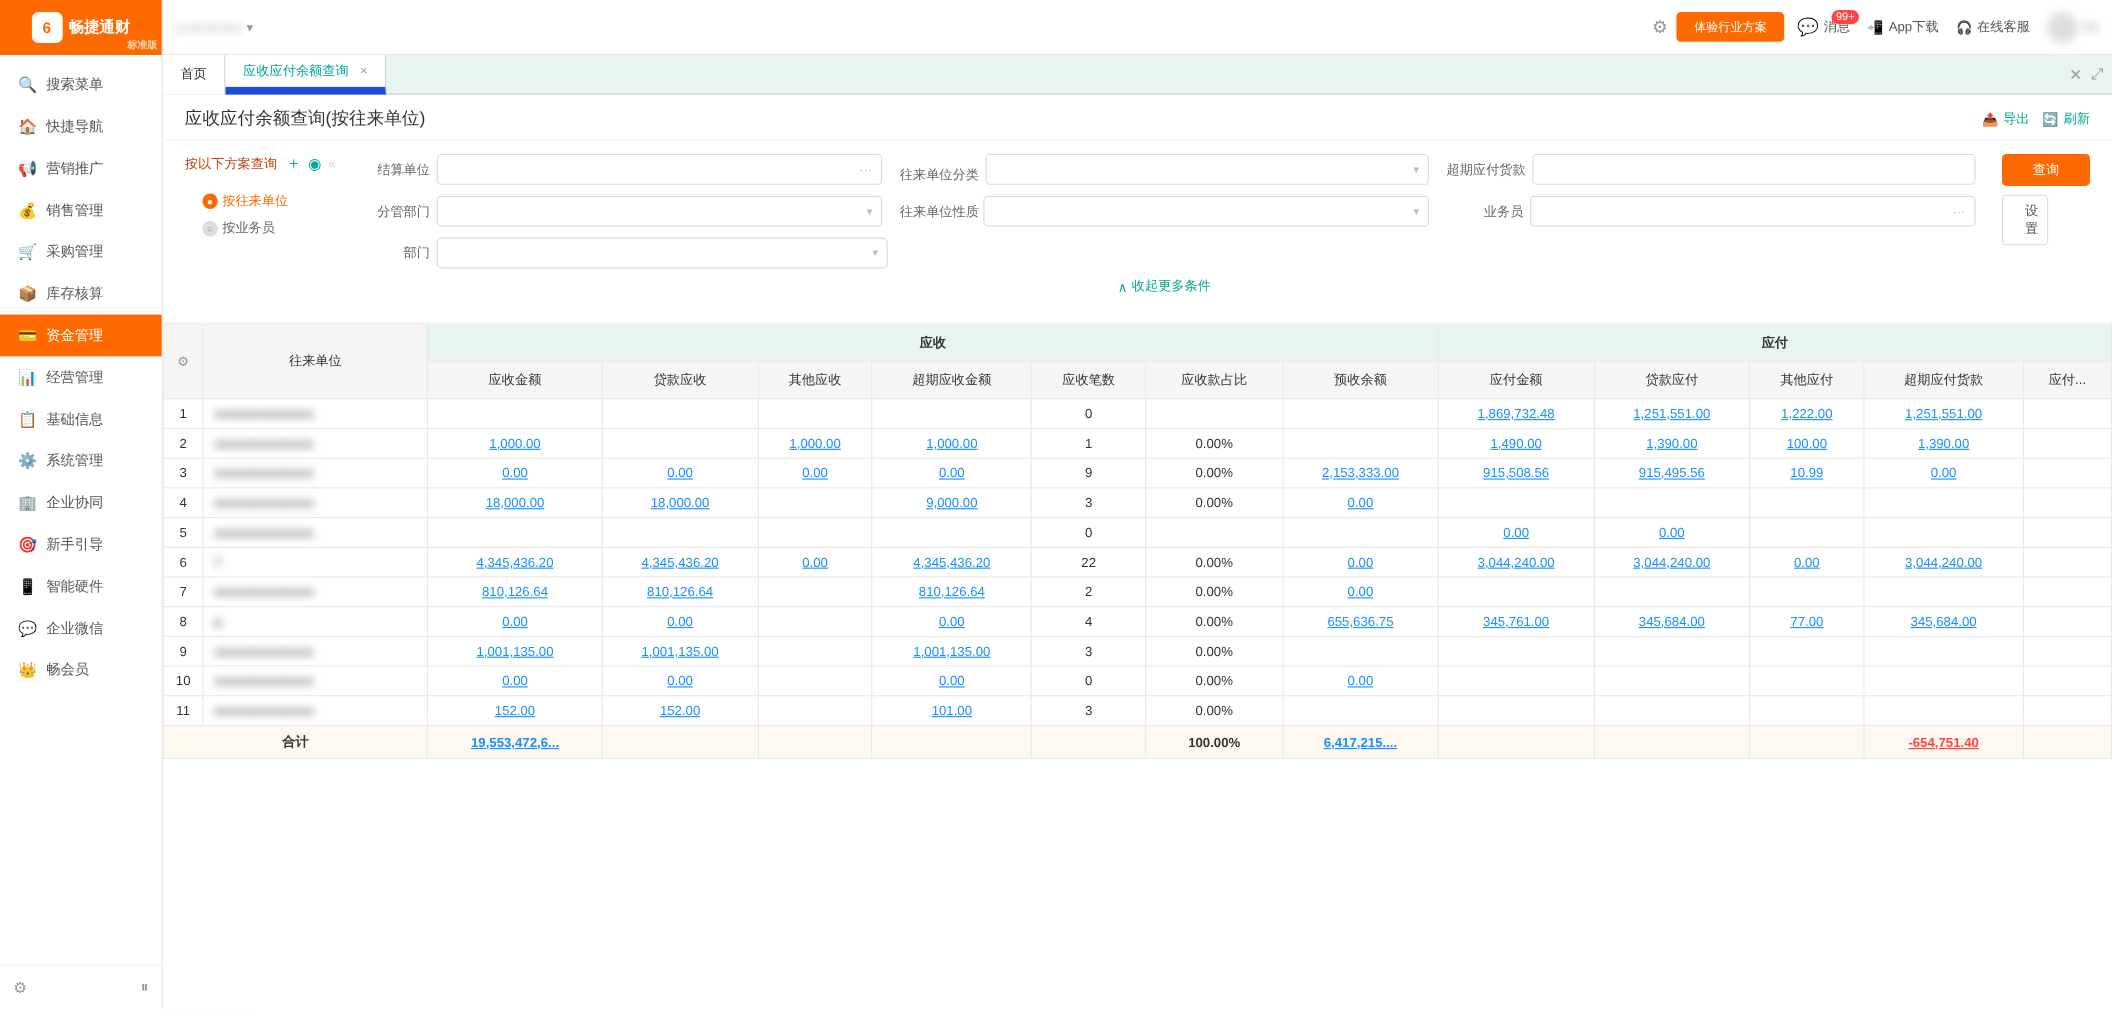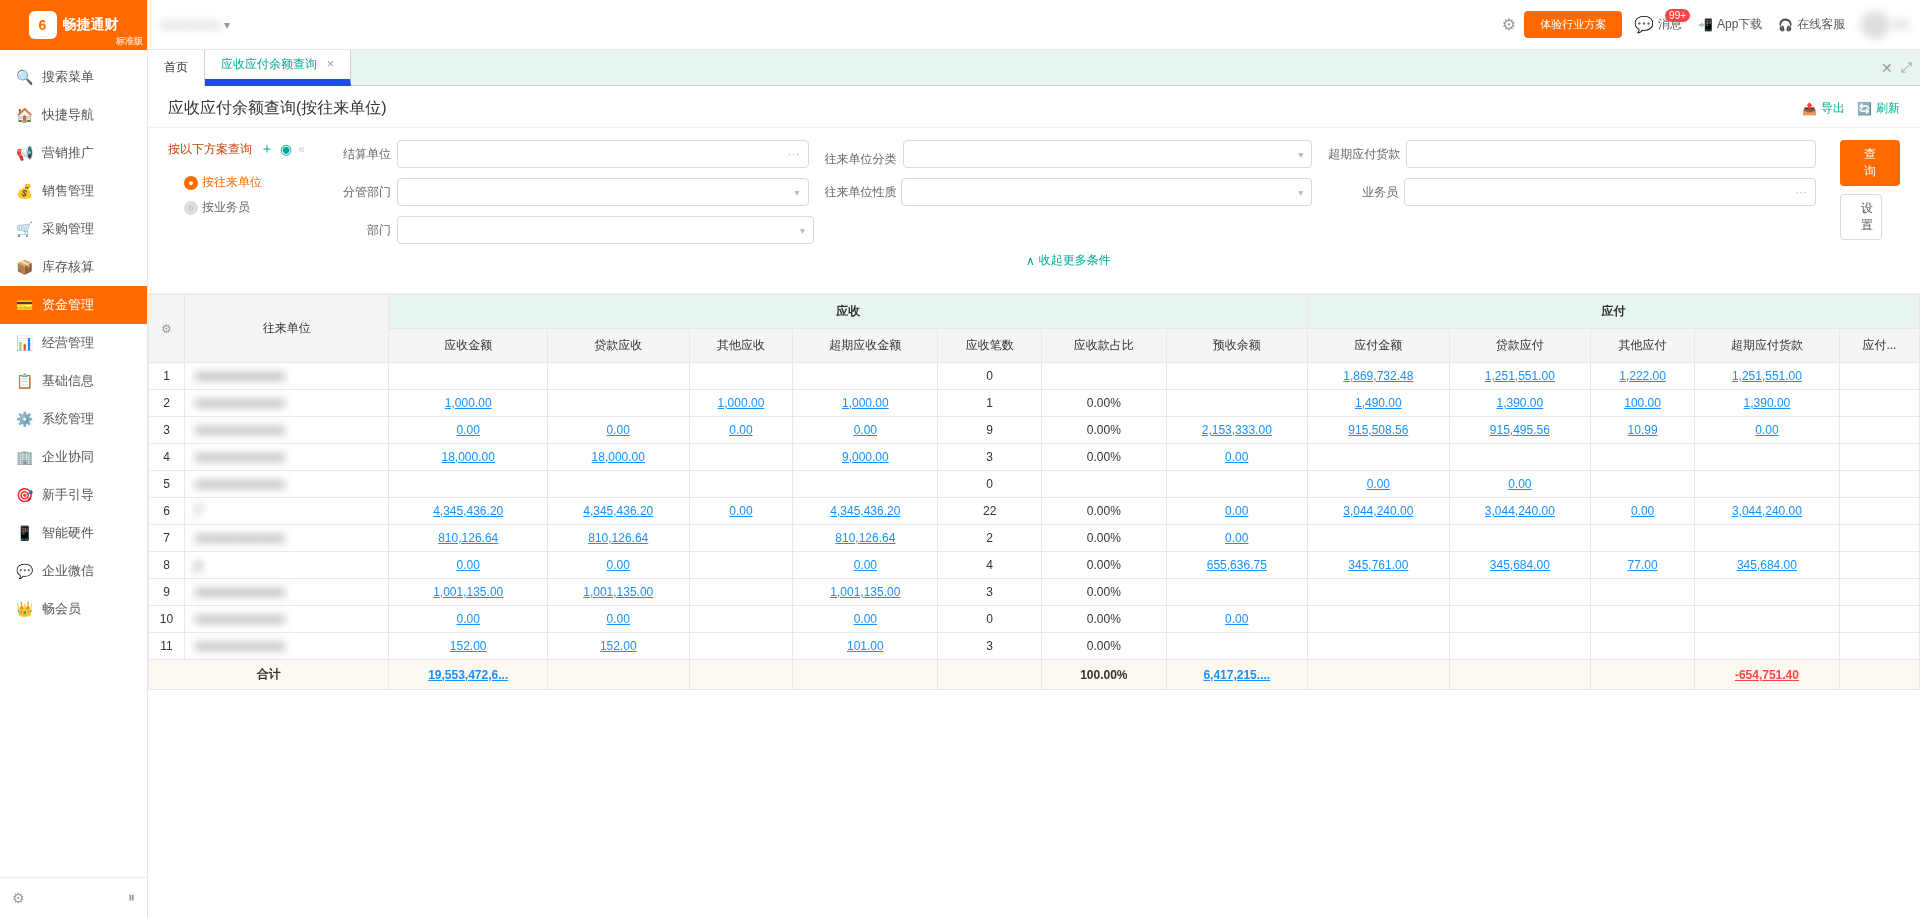--- a/index.html
+++ b/index.html
@@ -142,21 +142,21 @@
     }
     .filter-select-arrow { color: #bbb; font-size: 10px; }
     .filter-collapse {
       display: flex; align-items: center; gap: 4px; color: #00a896; cursor: pointer;
       font-size: 12px; justify-content: center; padding: 4px 0; margin-bottom: 8px;
     }
 
     
     .query-btn {
       background: #ff6a00; color: #fff; border: none; border-radius: 4px;
-      padding: 6px 20px; cursor: pointer; font-size: 12px; display: block; margin-bottom: 4px; width: 60px; text-align: center;
+      padding: 6px 20px; cursor: pointer; font-size: 12px; display: block; margin-bottom: 4px; width: 80px; text-align: center;
     }
     .set-btn {
       background: #fff; color: #555; border: 1px solid #d9d9d9; border-radius: 4px;
       padding: 5px 20px; cursor: pointer; font-size: 12px; display: block; width: 40px; text-align: center;
     }
     .btn-group { display: flex; flex-direction: column; gap: 4px; padding-left: 8px; flex-shrink: 0; }
     .data-table { width: 100%; border-collapse: collapse; font-size: 12px; }
     .data-table th {
       background: #f5f5f5; padding: 8px 6px; text-align: center; border: 1px solid #e8e8e8;
       color: #333; white-space: nowrap; font-weight: normal;

